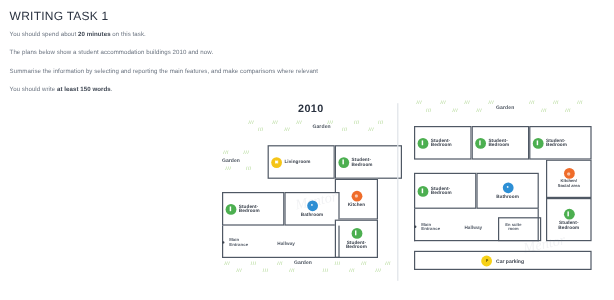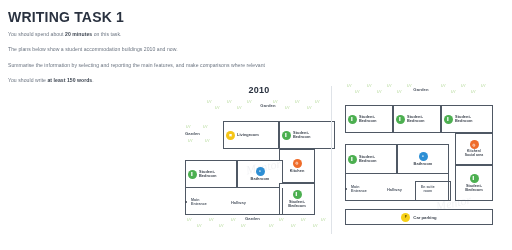--- a/index.html
+++ b/index.html
@@ -7,21 +7,21 @@
     width: 512px; height: 250px;
     background: #ffffff;
     font-family: "Liberation Sans", sans-serif;
     overflow: hidden;
   }
   .page { position: relative; width: 512px; height: 250px; background:#fff; }
 
   
   .prompt { position:absolute; left:8px; top:9px; width:300px; }
   .task-title {
-    font-size: 14px; font-weight: bold; color:#2a3240;
+    font-size: 10px; font-weight: normal; color:#2a3240;
     letter-spacing:.2px; margin-bottom:6px;
   }
   .task-line {
     font-size: 5.1px; color:#6b7480; line-height:1.35;
     margin-bottom:8.5px; letter-spacing:.05px;
   }
   .task-line b { color:#3d4551; font-weight:bold; }
 
   
   .plans { position:absolute; left:183px; top:84px; width:320px; height:160px; display:flex; }

